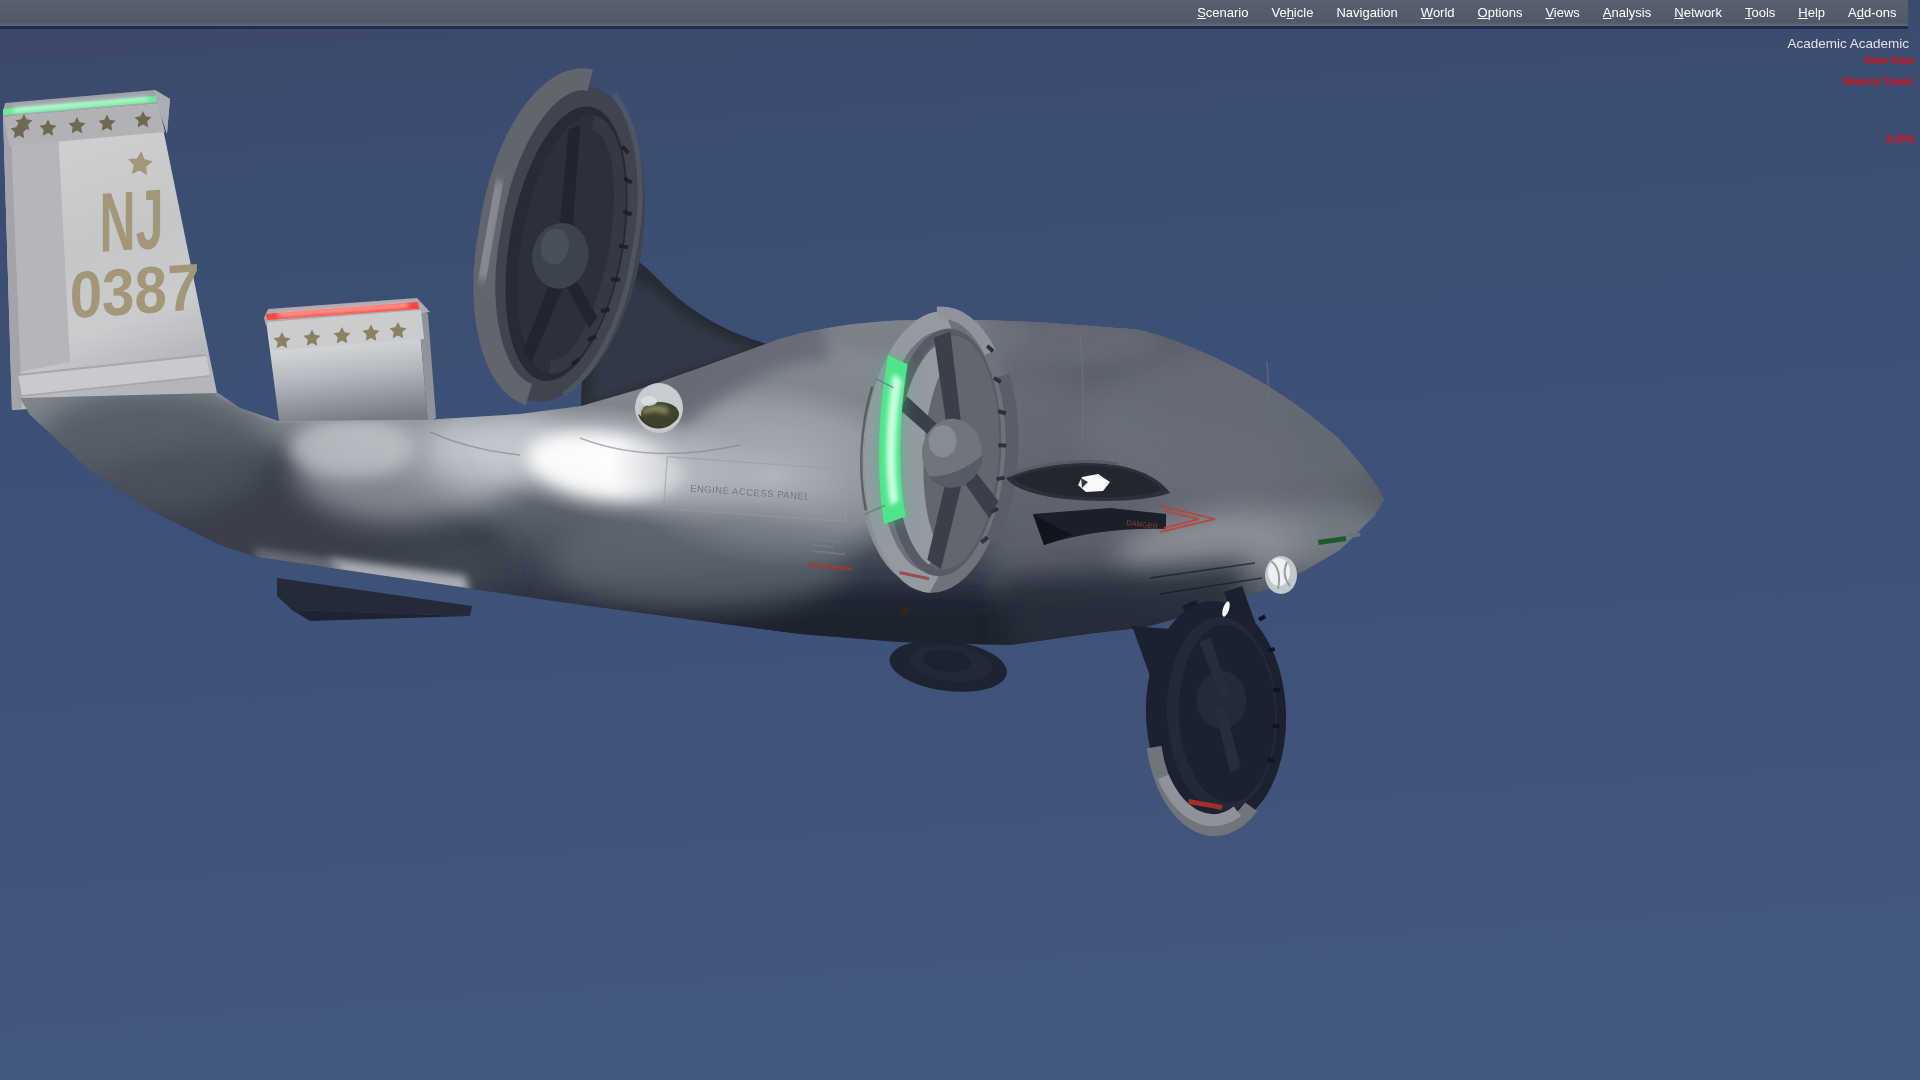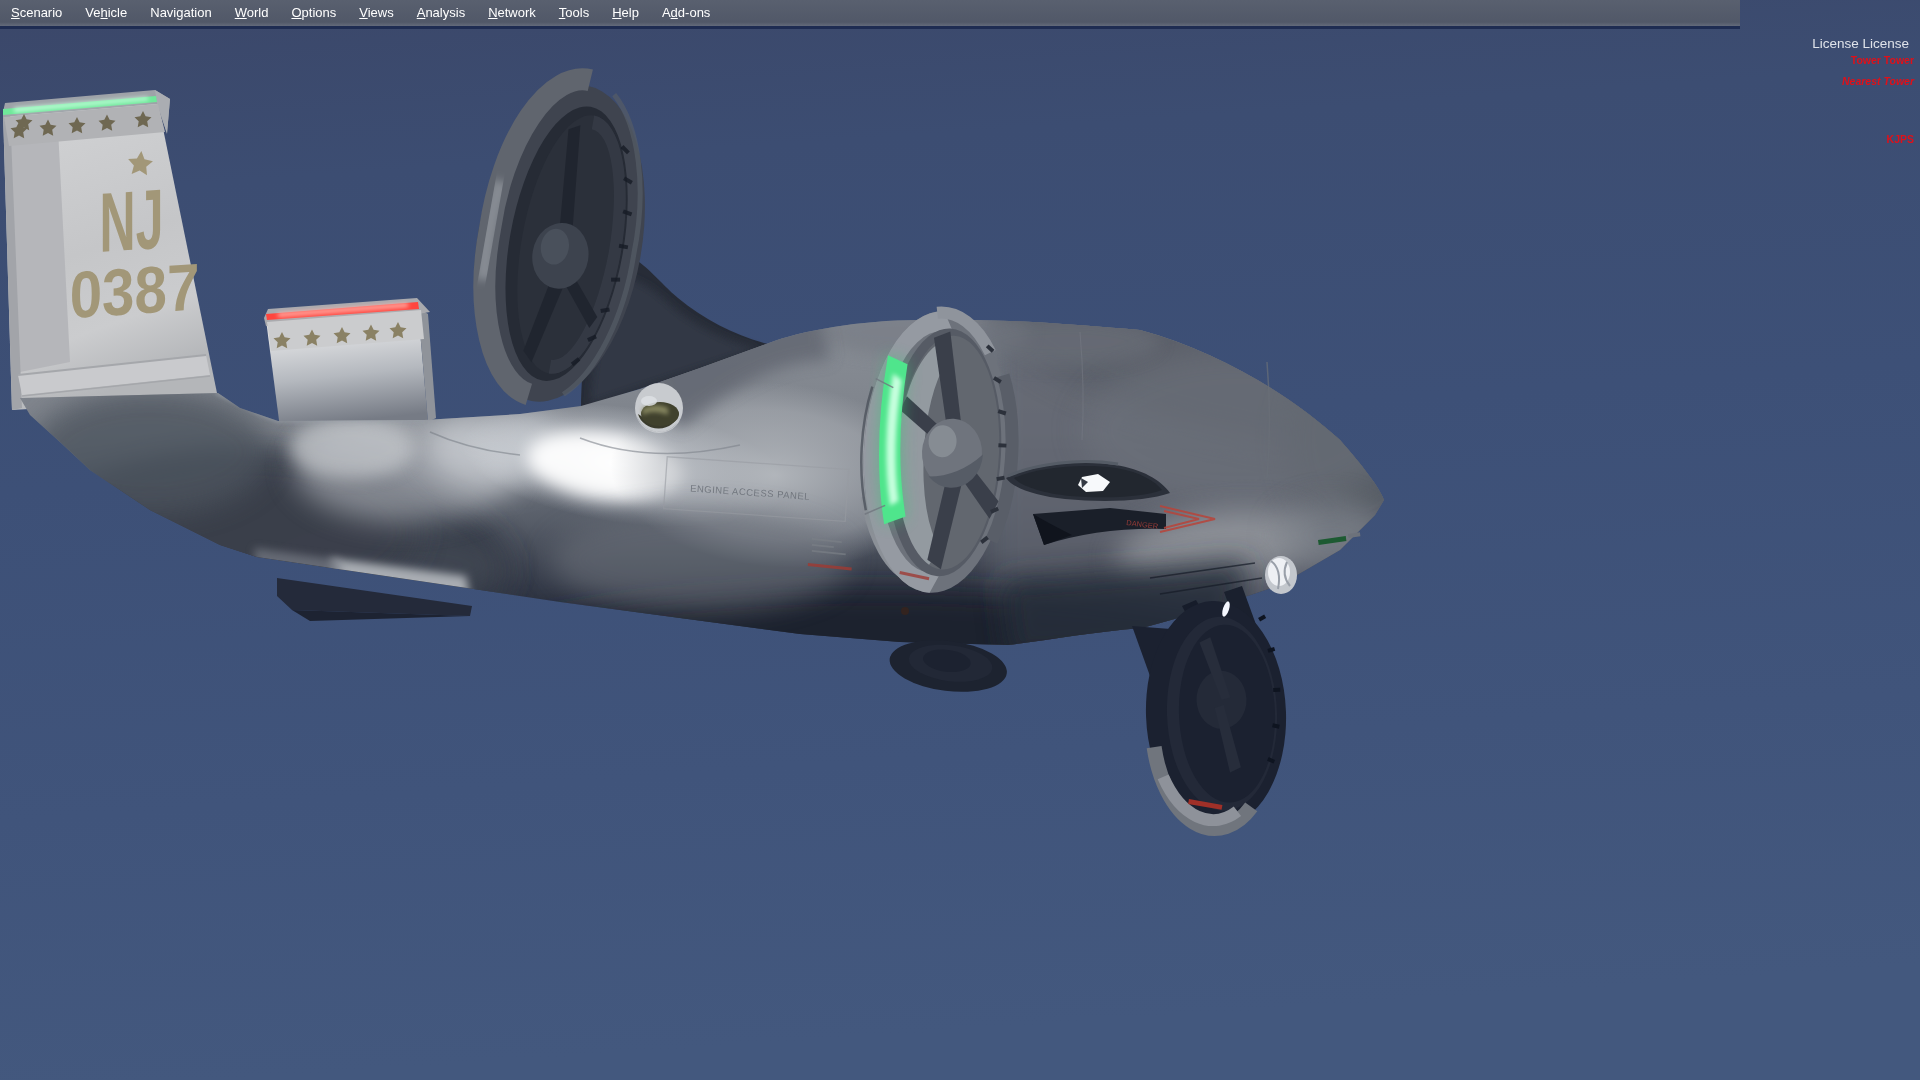--- a/index.html
+++ b/index.html
@@ -1,19 +1,19 @@
 <!DOCTYPE html>
 <html><head>
 <meta charset="utf-8">
 <style>
   html,body{margin:0;padding:0;width:1920px;height:1080px;overflow:hidden;background:#3d5078;}
   body{font-family:"Liberation Sans", sans-serif;}
-  #menubar{position:absolute;top:0;left:0;width:1740px;height:26px;
+  #menubar{position:absolute;top:0;left:0;width:1908px;height:26px;
     background:linear-gradient(#59606f,#515868 85%,#636a7a);
-    border-bottom:3px solid #1e2c52;box-sizing:content-box;z-index:5;}
+    border-bottom:3px solid #1e2c52;box-sizing:content-box;z-index:5;text-align:right;}
   #menubar .mi{display:inline-block;color:#ffffff;font-size:13px;line-height:25px;padding:0 11.5px;}
   #menubar .mi:first-child{padding-left:11px;}
   .mi u{text-decoration:underline;}
   #sky{position:absolute;top:0;left:0;width:1920px;height:1080px;z-index:0;}
   #license{position:absolute;top:36px;right:11px;color:#dfe3ea;font-size:13.5px;z-index:6;}
   .red{position:absolute;color:#e01019;font-size:10.5px;font-weight:bold;z-index:6;filter:blur(0.4px);}
   #acsvg{position:absolute;top:0;left:0;z-index:2;}
 </style>
 </head>
 <body>
@@ -375,16 +375,16 @@
     <path d="M 1080,332 Q 1085,390 1082,440" stroke="#777c85" stroke-width="1.2" fill="none" opacity="0.5"></path>
 
     <path d="M 580,438 Q 650,465 740,445" stroke="#7d828a" stroke-width="1.5" fill="none" opacity="0.6"></path>
     <path d="M 430,432 Q 470,450 520,455" stroke="#70757e" stroke-width="1.5" fill="none" opacity="0.5"></path>
   </g>
 </svg>
 
 <div id="menubar">
   <span class="mi"><u>S</u>cenario</span><span class="mi">Ve<u>h</u>icle</span><span class="mi">Navi<u>g</u>ation</span><span class="mi"><u>W</u>orld</span><span class="mi"><u>O</u>ptions</span><span class="mi"><u>V</u>iews</span><span class="mi"><u>A</u>nalysis</span><span class="mi"><u>N</u>etwork</span><span class="mi"><u>T</u>ools</span><span class="mi"><u>H</u>elp</span><span class="mi">A<u>d</u>d-ons</span>
 </div>
-<div id="license">License License</div>
-<div class="red" style="top:54px;right:6px;">Tower Tower</div>
-<div class="red" style="top:75px;right:6px;font-style:italic;">Nearest Tower</div>
+<div id="license">Academic Academic</div>
+<div class="red" style="top:54px;right:6px;">View View</div>
+<div class="red" style="top:75px;right:6px;">Nearest Tower</div>
 <div class="red" style="top:93px;right:6px;margin-top:40px;">KJPS</div>
 
 </body></html>

